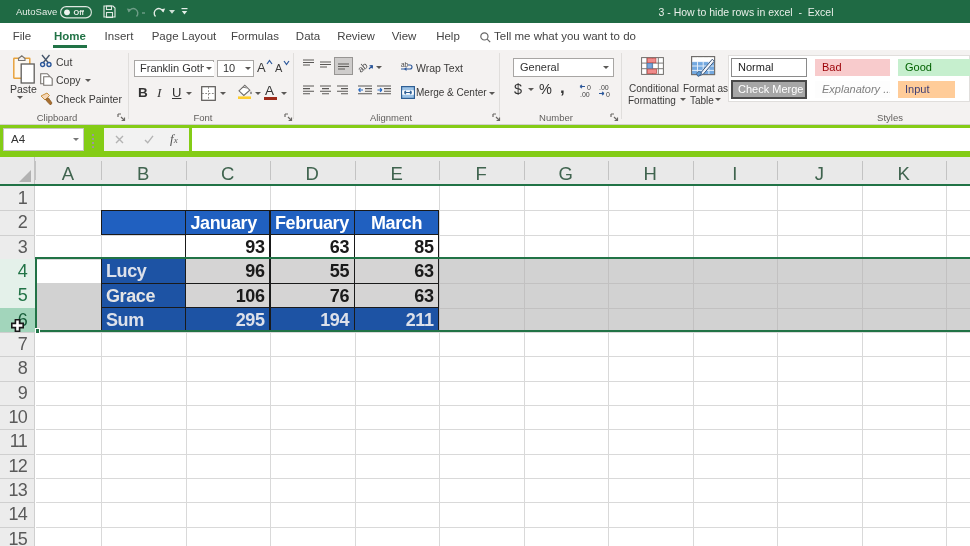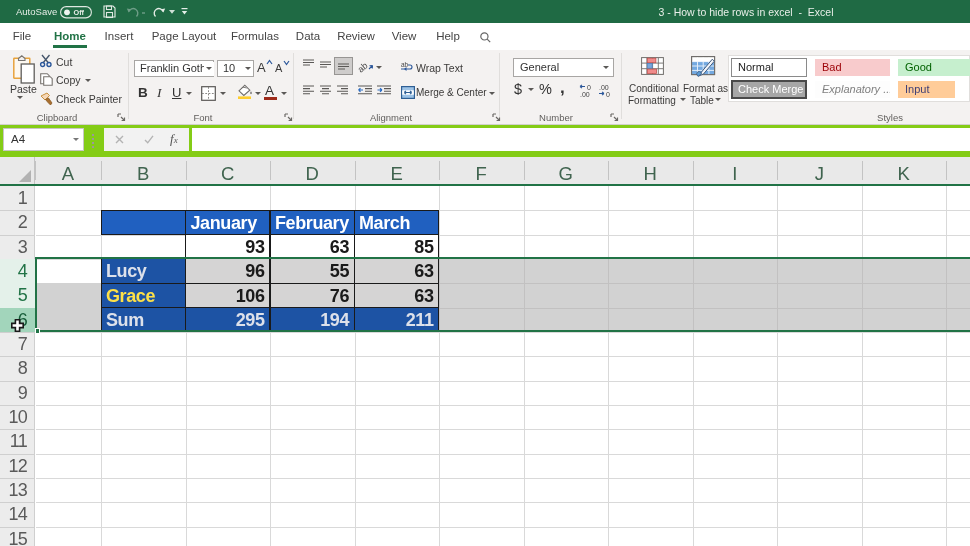--- a/index.html
+++ b/index.html
@@ -95,20 +95,21 @@
     <span class="tab" style="left:184px;">Page Layout</span>
     <span class="tab" style="left:255px;">Formulas</span>
     <span class="tab" style="left:308px;">Data</span>
     <span class="tab" style="left:356px;">Review</span>
     <span class="tab" style="left:404px;">View</span>
     <span class="tab" style="left:448px;">Help</span>
     <svg style="left:480px; top:8.5px;" width="11" height="11" viewBox="0 0 11 11">
       <circle cx="4.4" cy="4.4" r="3.6" fill="none" stroke="#666" stroke-width="1.2"></circle>
       <line x1="7.2" y1="7.2" x2="10.2" y2="10.2" stroke="#666" stroke-width="1.2"></line>
     </svg>
+    <span class="tab" style="left:565px;">Tell me what you want to do</span>
   </div>
   <div id="home-underline" class="abs"></div>
 
   <div id="ribbon" class="abs">
     <div class="vsep" style="left:128px;"></div>
     <div class="vsep" style="left:293px;"></div>
     <div class="vsep" style="left:499px;"></div>
     <div class="vsep" style="left:621px;"></div>
     <span class="glabel" style="left:57px;">Clipboard</span>
     <span class="glabel" style="left:203px;">Font</span>
@@ -404,29 +405,29 @@
     <div class="gvl" style="left:608px; top:101.999px; height:72.999px; background:#c2c1c1;"></div>
     <div class="gvl" style="left:692.5px; top:101.999px; height:72.999px; background:#c2c1c1;"></div>
     <div class="gvl" style="left:777px; top:101.999px; height:72.999px; background:#c2c1c1;"></div>
     <div class="gvl" style="left:861.5px; top:101.999px; height:72.999px; background:#c2c1c1;"></div>
     <div class="gvl" style="left:946px; top:101.999px; height:72.999px; background:#c2c1c1;"></div>
     <div class="ghl" style="left:439.5px; width:530.5px; top:126.332px; background:#c2c1c1;"></div>
     <div class="ghl" style="left:439.5px; width:530.5px; top:150.665px; background:#c2c1c1;"></div>
     <div class="cell" style="left:100.5px; top:52.833px; width:85px; height:25.333px;background:#2060c0;border:1px solid #1a1a1a;text-align:left; padding-left:4.5px;"></div>
     <div class="cell" style="left:185px; top:52.833px; width:85px; height:25.333px;background:#2060c0;color:#fff;border:1px solid #1a1a1a;text-align:left; padding-left:4.5px;">January</div>
     <div class="cell" style="left:269.5px; top:52.833px; width:85px; height:25.333px;background:#2060c0;color:#fff;border:1px solid #1a1a1a;text-align:left; padding-left:4.5px;">February</div>
-    <div class="cell" style="left:354px; top:52.833px; width:85px; height:25.333px;background:#2060c0;color:#fff;border:1px solid #1a1a1a;text-align:left; padding-left:4px;">March</div>
+    <div class="cell" style="left:354px; top:52.833px; width:85px; height:25.333px;background:#2060c0;color:#fff;border:1px solid #1a1a1a;text-align:left; padding-left:16px;">March</div>
     <div class="cell" style="left:185px; top:77.166px; width:85px; height:25.333px;background:#fff;color:#1a1a1a;border:1px solid #1a1a1a;text-align:right; padding-right:4.5px;">93</div>
     <div class="cell" style="left:269.5px; top:77.166px; width:85px; height:25.333px;background:#fff;color:#1a1a1a;border:1px solid #1a1a1a;text-align:right; padding-right:4.5px;">63</div>
     <div class="cell" style="left:354px; top:77.166px; width:85px; height:25.333px;background:#fff;color:#1a1a1a;border:1px solid #1a1a1a;text-align:right; padding-right:4.5px;">85</div>
     <div class="cell" style="left:100.5px; top:101.499px; width:85px; height:25.333px;background:#1d53a4;color:#dde1ea;border:1px solid #1a1a1a;text-align:left; padding-left:4.5px;">Lucy</div>
     <div class="cell" style="left:185px; top:101.499px; width:85px; height:25.333px;background:#d5d4d4;color:#1a1a1a;border:1px solid #1a1a1a;text-align:right; padding-right:4.5px;">96</div>
     <div class="cell" style="left:269.5px; top:101.499px; width:85px; height:25.333px;background:#d5d4d4;color:#1a1a1a;border:1px solid #1a1a1a;text-align:right; padding-right:4.5px;">55</div>
     <div class="cell" style="left:354px; top:101.499px; width:85px; height:25.333px;background:#d5d4d4;color:#1a1a1a;border:1px solid #1a1a1a;text-align:right; padding-right:4.5px;">63</div>
-    <div class="cell" style="left:100.5px; top:125.832px; width:85px; height:25.333px;background:#1d53a4;color:#fde047;border:1px solid #1a1a1a;text-align:left; padding-left:4.5px;">Grace</div>
+    <div class="cell" style="left:100.5px; top:125.832px; width:85px; height:25.333px;background:#1d53a4;color:#e5e5e5;border:1px solid #1a1a1a;text-align:left; padding-left:4.5px;">Grace</div>
     <div class="cell" style="left:185px; top:125.832px; width:85px; height:25.333px;background:#d5d4d4;color:#1a1a1a;border:1px solid #1a1a1a;text-align:right; padding-right:4.5px;">106</div>
     <div class="cell" style="left:269.5px; top:125.832px; width:85px; height:25.333px;background:#d5d4d4;color:#1a1a1a;border:1px solid #1a1a1a;text-align:right; padding-right:4.5px;">76</div>
     <div class="cell" style="left:354px; top:125.832px; width:85px; height:25.333px;background:#d5d4d4;color:#1a1a1a;border:1px solid #1a1a1a;text-align:right; padding-right:4.5px;">63</div>
     <div class="cell" style="left:100.5px; top:150.165px; width:85px; height:25.333px;background:#1d53a4;color:#dde1ea;border:1px solid #1a1a1a;text-align:left; padding-left:4.5px;">Sum</div>
     <div class="cell" style="left:185px; top:150.165px; width:85px; height:25.333px;background:#1d53a4;color:#dde1ea;border:1px solid #1a1a1a;text-align:right; padding-right:4.5px;">295</div>
     <div class="cell" style="left:269.5px; top:150.165px; width:85px; height:25.333px;background:#1d53a4;color:#dde1ea;border:1px solid #1a1a1a;text-align:right; padding-right:4.5px;">194</div>
     <div class="cell" style="left:354px; top:150.165px; width:85px; height:25.333px;background:#1d53a4;color:#dde1ea;border:1px solid #1a1a1a;text-align:right; padding-right:4.5px;">211</div>
     <div style="position:absolute; left:35px; top:100.499px; width:935px; height:2px; background:#217346;"></div>
     <div style="position:absolute; left:35px; top:173.498px; width:935px; height:2px; background:#217346;"></div>
     <div style="position:absolute; left:35px; top:100.499px; width:2px; height:74.999px; background:#217346;"></div>

